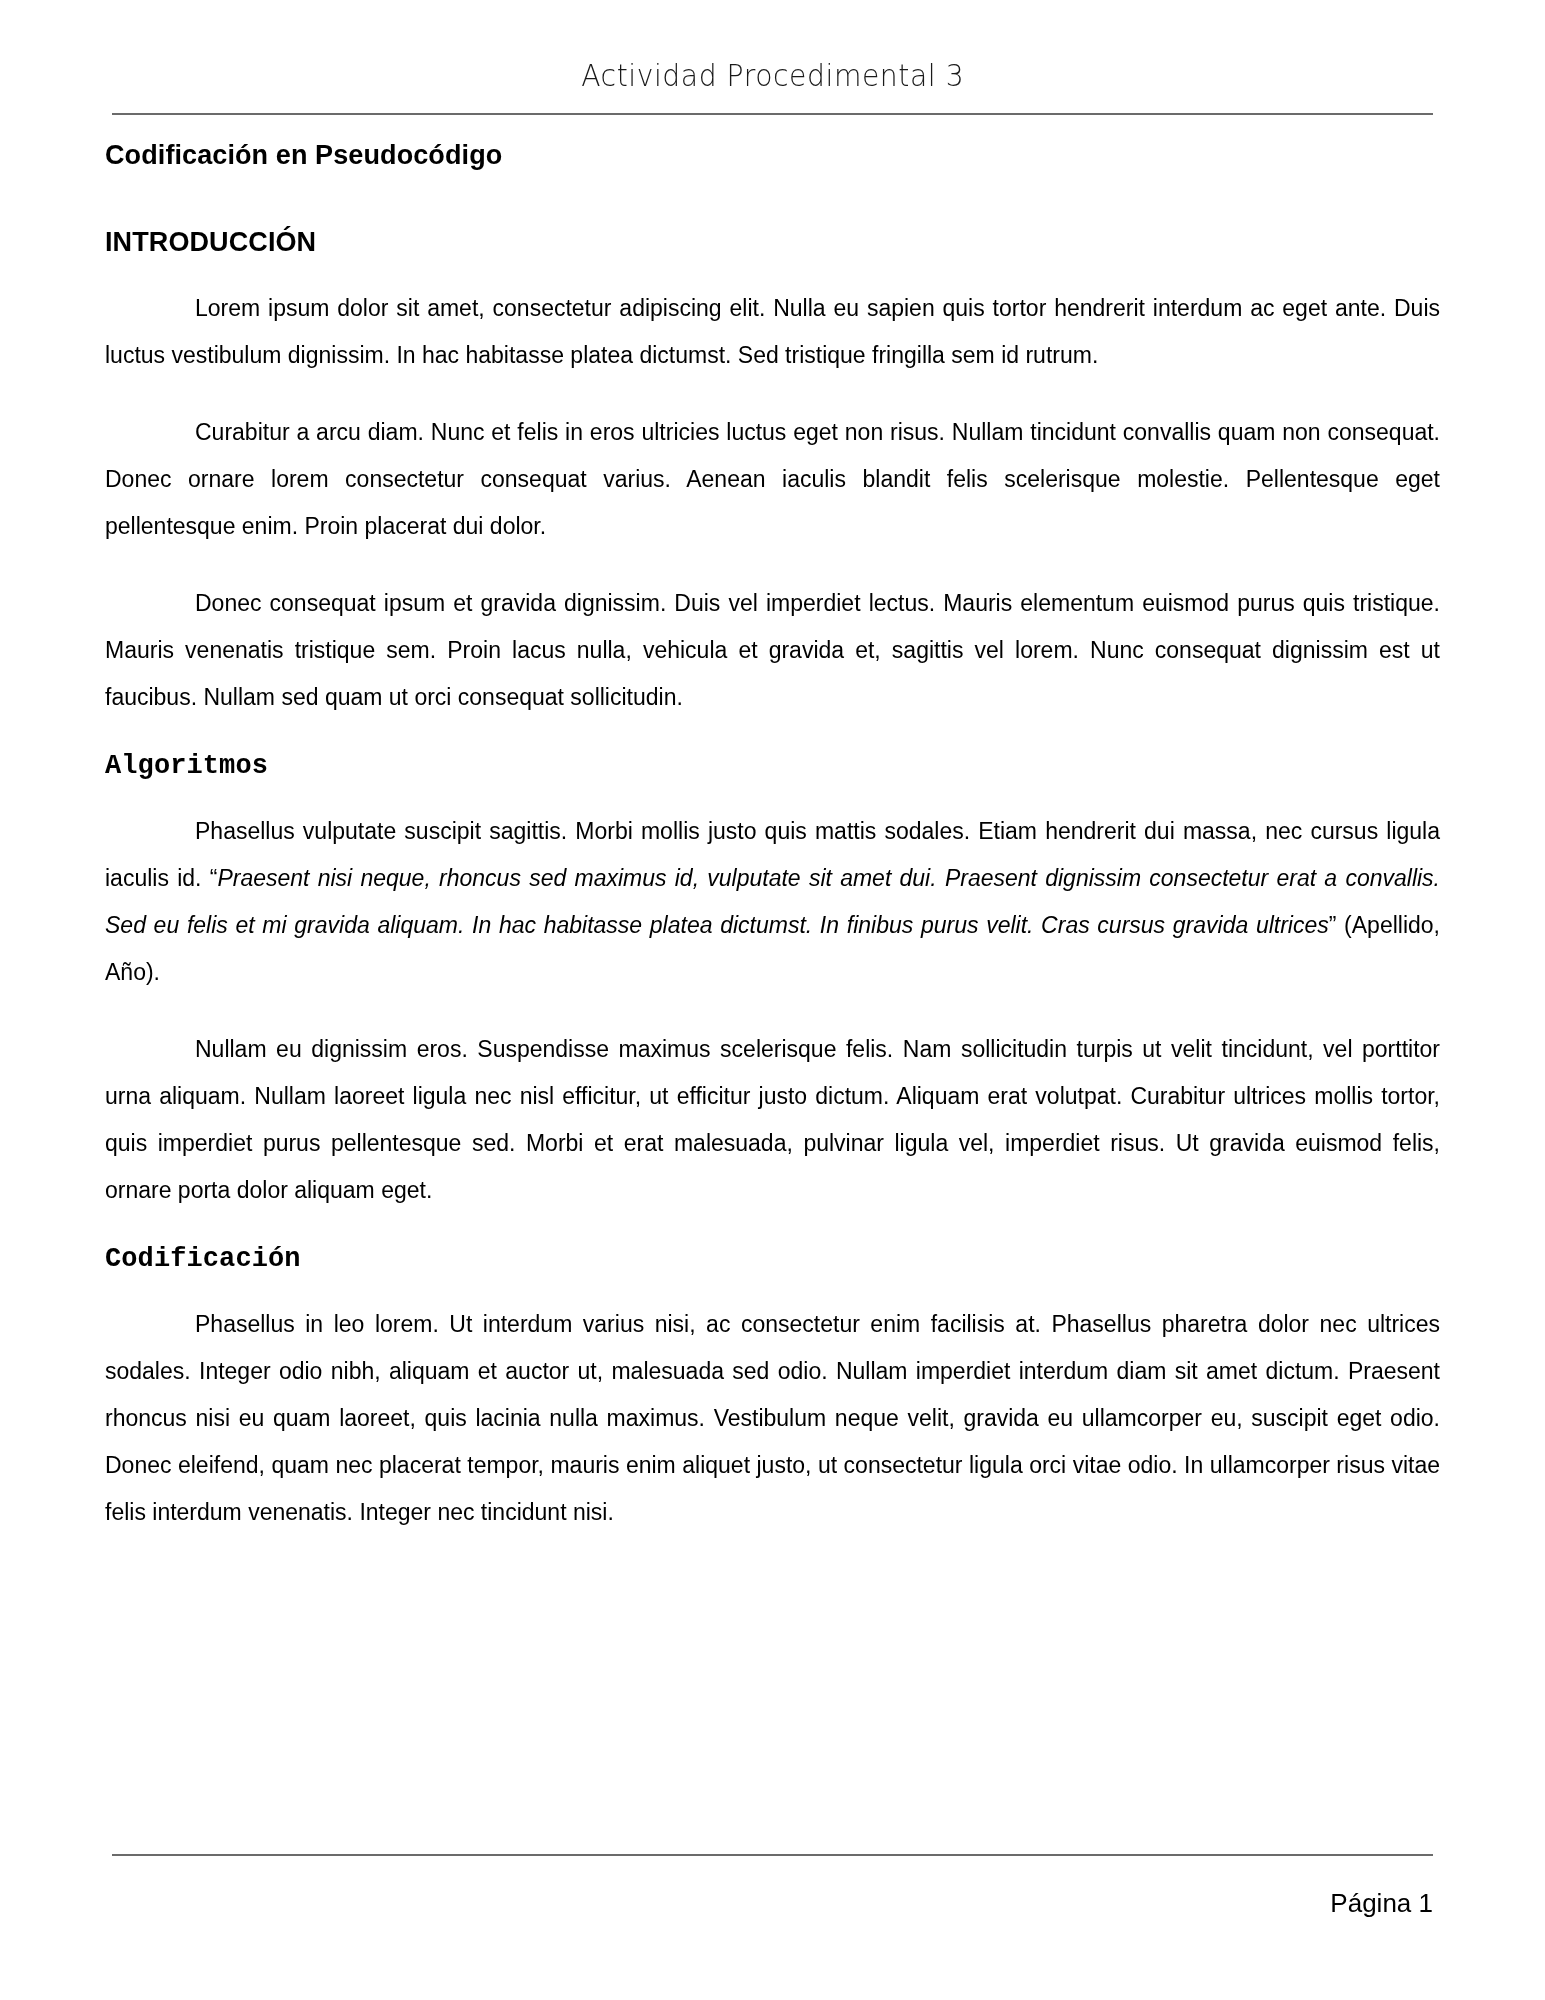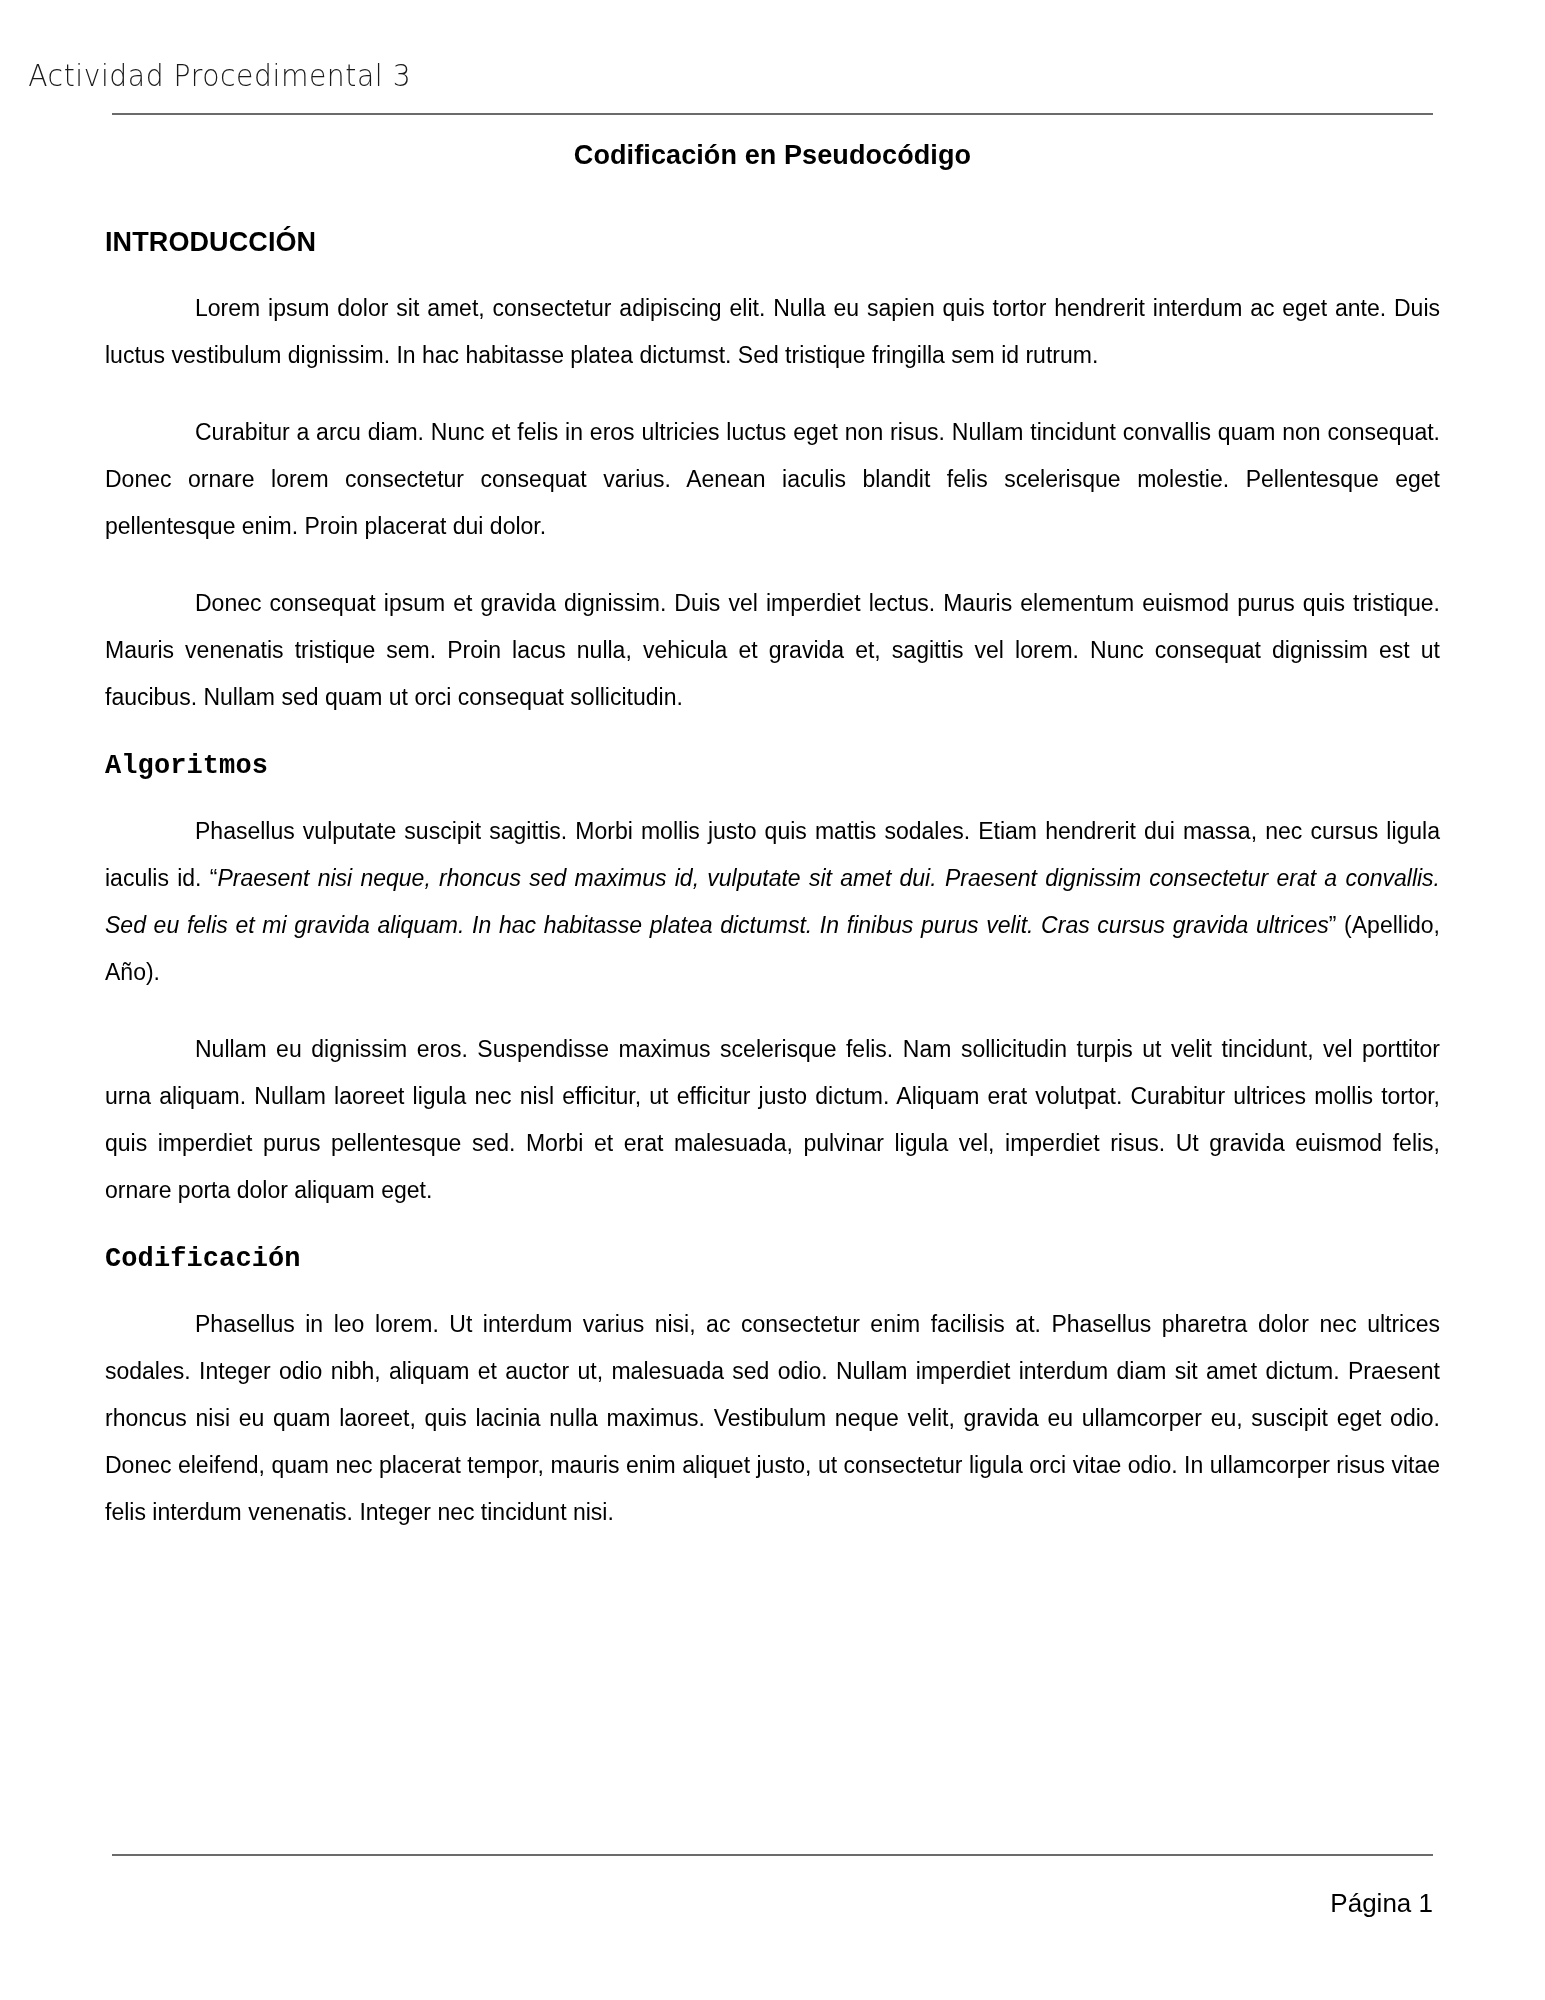--- a/index.html
+++ b/index.html
@@ -17,24 +17,24 @@
     background: #ffffff;
     box-sizing: border-box;
     font-family: "Liberation Sans", sans-serif;
     color: #000000;
     overflow: hidden;
   }
 
   
   .page-header {
     position: absolute;
-    left: 16px;
+    left: 1px;
     right: 0;
     top: 58px;
-    text-align: left;
+    text-align: center;
   }
 
   .header-title {
     display: inline-block;
     font-family: "DejaVu Sans", sans-serif;
     font-weight: 300;
     font-size: 30px;
     letter-spacing: 0.6px;
     color: #1a1a1a;
     transform: scaleX(0.94);
@@ -75,21 +75,20 @@
 
   
   .content {
     position: absolute;
     left: 105px;
     right: 105px;
     top: 140px;
   }
 
   .doc-title {
-    text-align: center;
     font-family: "Liberation Sans", sans-serif;
     font-weight: bold;
     font-size: 27px;
     margin: 0 0 56px 0;
     letter-spacing: 0.1px;
   }
 
   .section-heading {
     font-family: "Liberation Sans", sans-serif;
     font-weight: bold;

